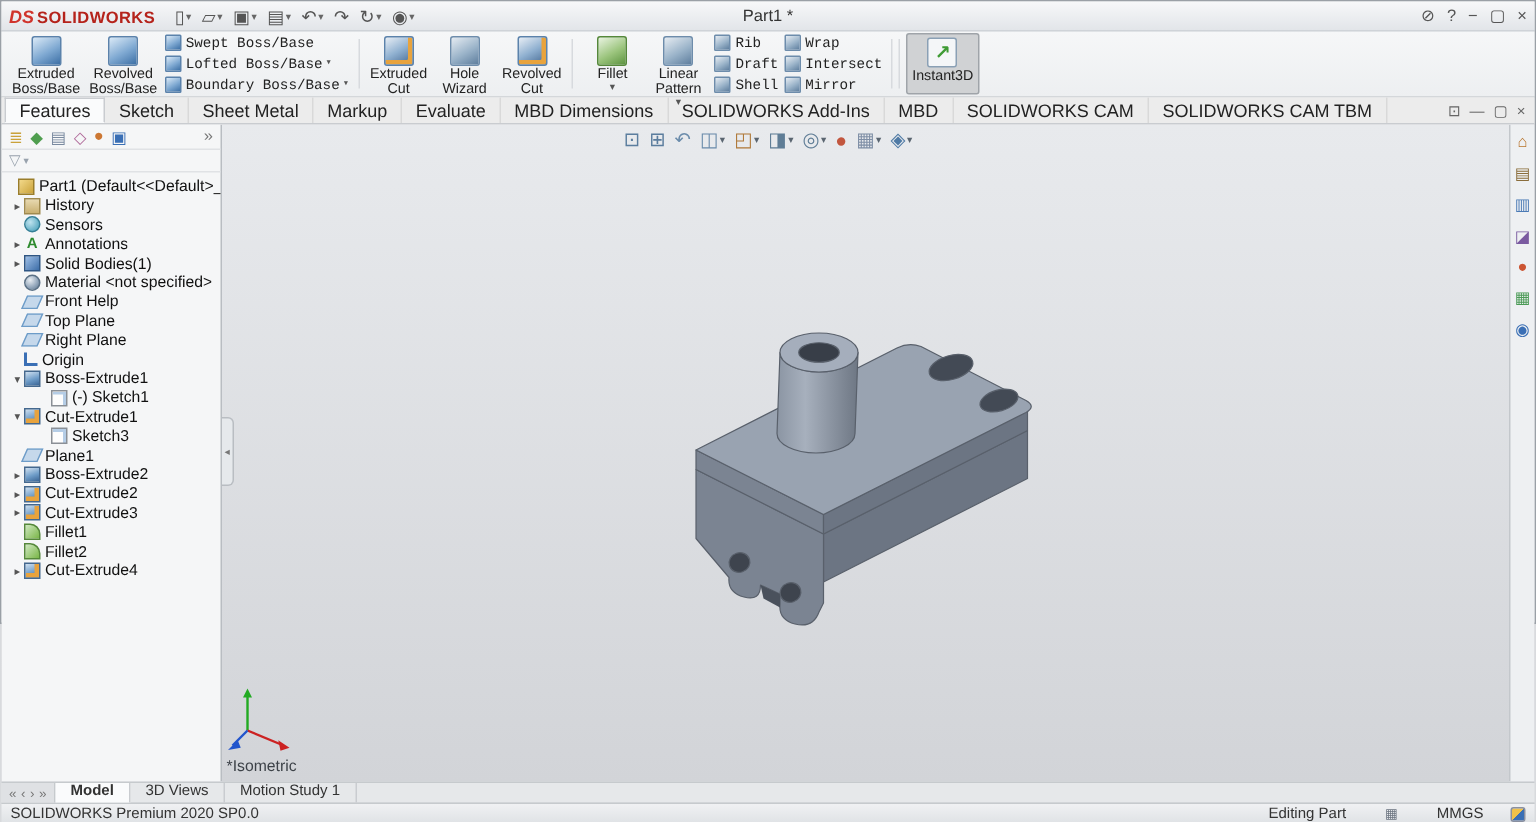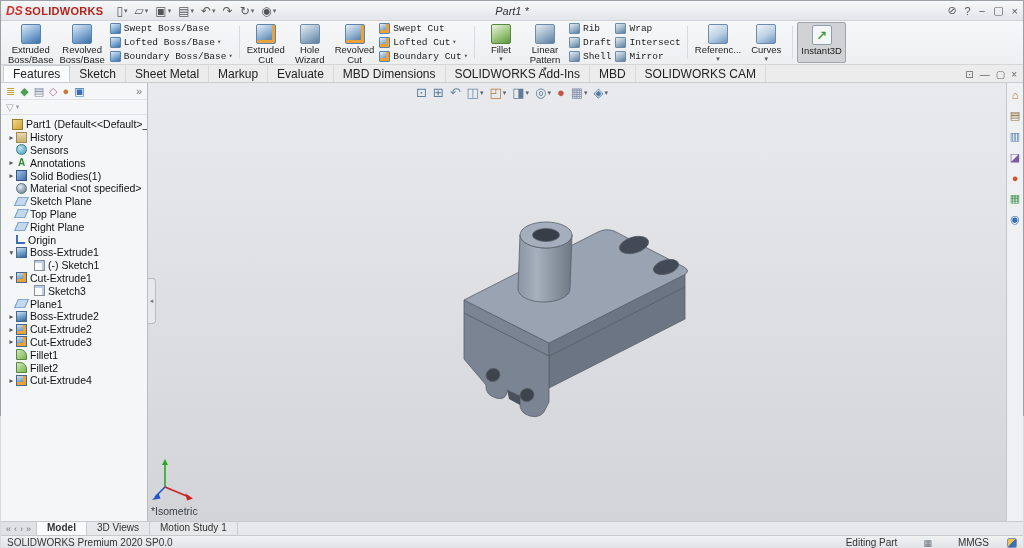--- a/index.html
+++ b/index.html
@@ -9,21 +9,21 @@
 
   
   .titlebar{height:20px;background:linear-gradient(#f7f8f9,#e2e5e9);display:flex;align-items:center;padding:0 5px;border-bottom:1px solid #cfd3d8;position:relative;}
   .brand{display:flex;align-items:baseline;margin-right:10px;white-space:nowrap;}
   .brand-ds{color:#d0342c;font-style:italic;font-weight:bold;font-size:12px;margin-right:2px;}
   .brand-name{color:#b5231b;font-weight:bold;font-size:11px;letter-spacing:.3px;}
   .quickbar{display:flex;align-items:center;gap:1px;}
   .qb{display:flex;align-items:center;padding:0 3px;color:#555;font-size:12px;cursor:default;}
   .qb .qcaret{font-size:7px;color:#666;margin-left:1px;}
   .qcaret:empty{display:none;}
-  .doc-title{position:absolute;left:50%;transform:translateX(-50%);font-size:11px;color:#333;font-style:italic;}
+  .doc-title{position:absolute;left:50%;transform:translateX(-50%);font-size:11px;color:#333;}
   .tb-right{margin-left:auto;display:flex;align-items:center;gap:7px;}
   .searchbox{display:flex;align-items:center;width:180px;height:15px;background:#fff;border:1px solid #b7bcc2;border-radius:8px;padding:0 6px;gap:4px;}
   .mag{width:7px;height:7px;border:1.5px solid #8a9099;border-radius:50%;position:relative;flex:none;}
   .mag::after{content:"";position:absolute;width:4px;height:1.5px;background:#8a9099;transform:rotate(45deg);right:-4px;bottom:-2px;}
   .searchbox input{border:none;outline:none;flex:1;font-size:9.5px;color:#7a8088;background:transparent;font-family:inherit;}
   .searchbox .qcaret{font-size:7px;color:#777;}
   .winbtns{display:flex;align-items:center;gap:8px;color:#555;font-size:11px;}
   .winbtns span{cursor:default;}
 
   
@@ -238,40 +238,20 @@
         <span class="rlbl">Hole</span>
         <span class="rlbl">Wizard</span>
 
       </div>
       <div class="rlarge">
         <span class="ric v-cut"></span>
         <span class="rlbl">Revolved</span>
         <span class="rlbl">Cut</span>
 
       </div>
-      <div class="rstack">
-
-          <div class="rsmall">
-            <span class="ric-s v-cut"></span>
-            <span class="rslbl">Swept Cut</span>
-
-          </div>
-
-          <div class="rsmall">
-            <span class="ric-s v-cut"></span>
-            <span class="rslbl">Lofted Cut</span>
-            <span class="rcaret">▾</span>
-          </div>
-
-          <div class="rsmall">
-            <span class="ric-s v-cut"></span>
-            <span class="rslbl">Boundary Cut</span>
-            <span class="rcaret">▾</span>
-          </div>
-        </div>
     </div>
     <div class="rsep"></div>
     <div class="rgroup">
       <div class="rlarge">
         <span class="ric v-green"></span>
         <span class="rlbl">Fillet</span>
 
         <span class="rcaret">▾</span>
       </div>
       <div class="rlarge">
@@ -315,34 +295,20 @@
           </div>
 
           <div class="rsmall">
             <span class="ric-s v-tool"></span>
             <span class="rslbl">Mirror</span>
 
           </div>
         </div>
     </div>
     <div class="rsep"></div>
-    <div class="rgroup">
-      <div class="rlarge">
-        <span class="ric v-ref"></span>
-        <span class="rlbl">Referenc...</span>
-
-        <span class="rcaret">▾</span>
-      </div>
-      <div class="rlarge">
-        <span class="ric v-ref"></span>
-        <span class="rlbl">Curves</span>
-
-        <span class="rcaret">▾</span>
-      </div>
-    </div>
     <div class="rsep"></div>
     <div class="rgroup">
       <div class="rlarge pressed">
         <span class="ric v-i3d"></span>
         <span class="rlbl">Instant3D</span>
 
       </div>
     </div>
   </div>
 
@@ -378,20 +344,23 @@
         </div>
 
         <div class="tab">
           <span>MBD</span>
         </div>
 
         <div class="tab">
           <span>SOLIDWORKS CAM</span>
         </div>
 
+        <div class="tab">
+          <span>SOLIDWORKS CAM TBM</span>
+        </div>
       </div>
     <div class="tabrow-right">
 
         <span>⊡</span>
 
         <span>—</span>
 
         <span>▢</span>
 
         <span>×</span>
@@ -555,21 +524,21 @@
 
             <div class="trow">
               <span class="tarrow"></span>
               <span class="ti material-icon"></span>
               <span class="tlabel">Material &lt;not specified&gt;</span>
             </div>
 
             <div class="trow">
               <span class="tarrow"></span>
               <span class="ti plane-icon"></span>
-              <span class="tlabel">Sketch Plane</span>
+              <span class="tlabel">Front Help</span>
             </div>
 
             <div class="trow">
               <span class="tarrow"></span>
               <span class="ti plane-icon"></span>
               <span class="tlabel">Top Plane</span>
             </div>
 
             <div class="trow">
               <span class="tarrow"></span>

